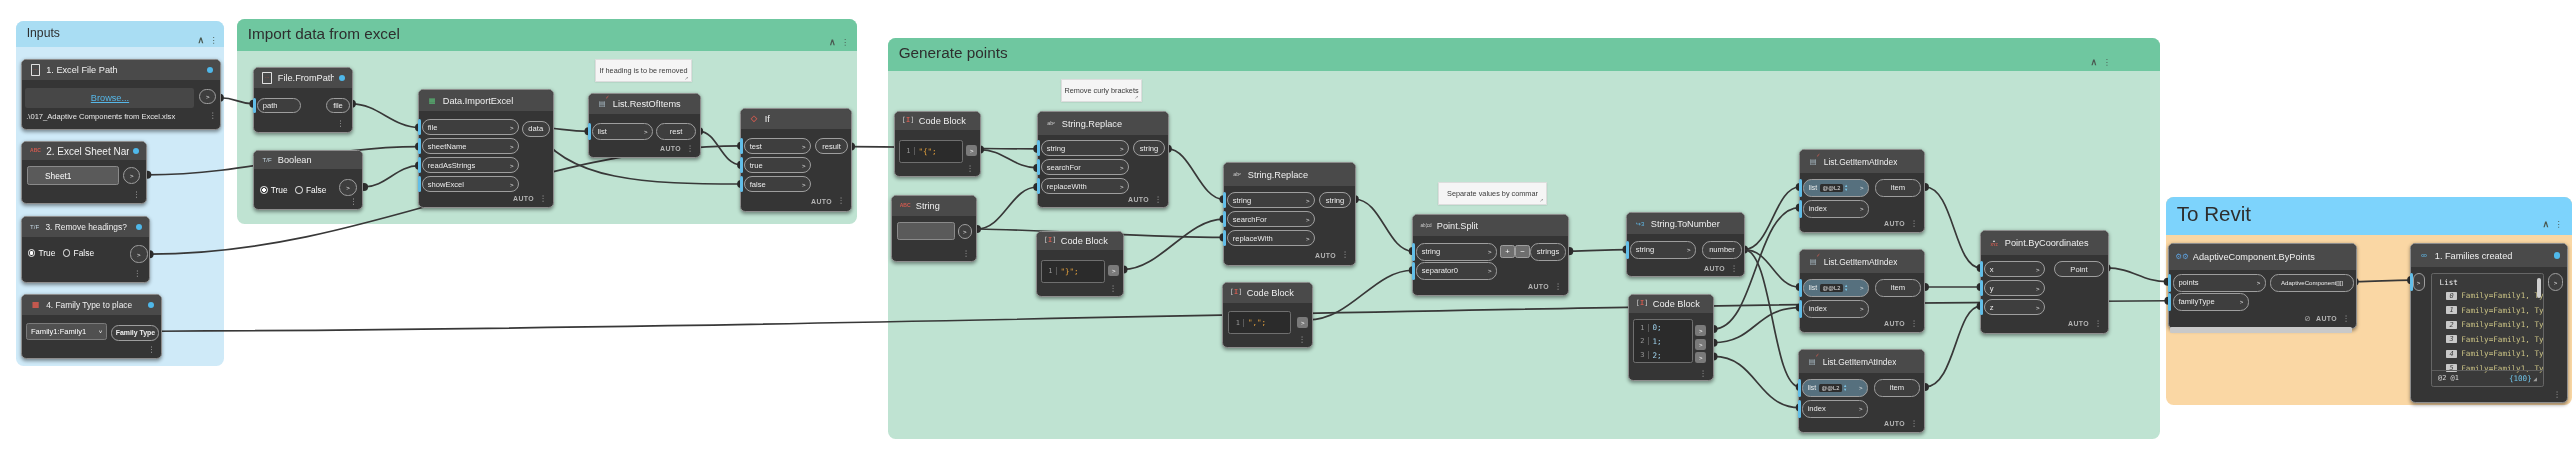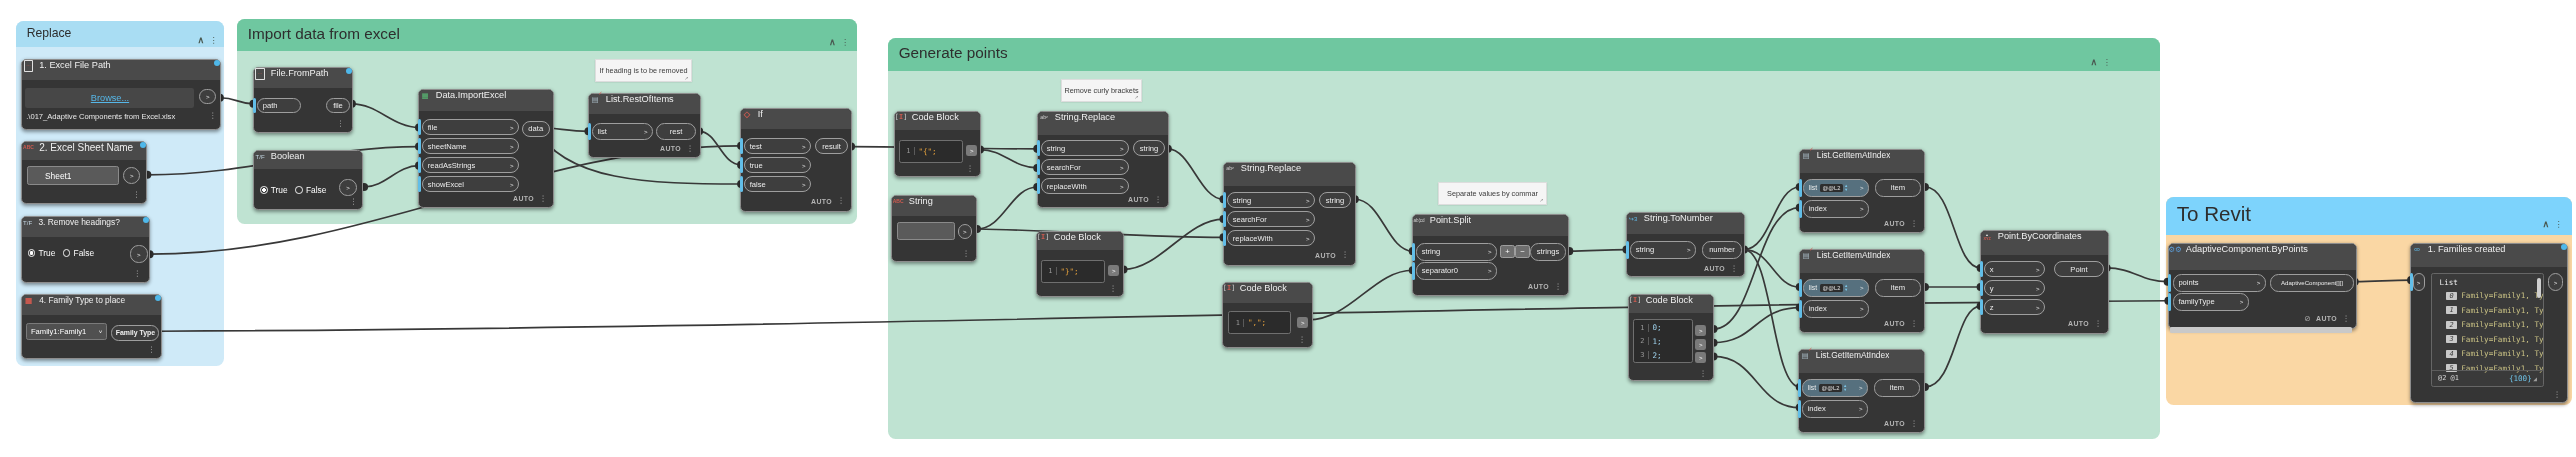--- a/index.html
+++ b/index.html
@@ -14,21 +14,21 @@
   .gdots{font-size:8.4px;line-height:7.6px;}
   
   .note{position:absolute;background:#f5f5f5;border:0.8px solid #dddddd;z-index:4;
         box-shadow:0 0.8px 1.5px rgba(0,0,0,.15);display:flex;align-items:center;justify-content:center;
         font-size:7.3px;color:#3a3a3a;white-space:nowrap;}
   .npin{position:absolute;right:2.3px;bottom:0.8px;font-size:5.3px;color:#9a9a9a;}
   
   .node{position:absolute;background:#353535;border:0.8px solid #8d8d8d;border-radius:5.3px;
         box-shadow:0 1.5px 3.8px rgba(0,0,0,.4);z-index:3;}
   .nhead{position:absolute;left:0;top:0;right:0;background:#4a4a4a;border-radius:4.6px 4.6px 0 0;
-         display:flex;align-items:flex-start;gap:4.6px;padding:0 0;color:#f0f0f0;}
+         display:flex;align-items:center;gap:4.6px;padding:0 7px;color:#f0f0f0;}
   .ntitle{font-size:9.2px;white-space:nowrap;overflow:hidden;}
   .nico{display:inline-flex;align-items:center;justify-content:center;flex:none;
         width:12.2px;height:12.2px;font-size:6.1px;line-height:7.6px;}
   .bdot{width:6.1px;height:6.1px;border-radius:50%;background:#4fb8ea;margin-left:auto;flex:none;}
   .pin{position:absolute;background:#3e3e3e;border:0.8px solid #9e9e9e;border-radius:8.4px;
        display:flex;align-items:center;color:#ececec;font-size:7.6px;padding:0 4.6px;box-sizing:border-box;}
   .pin .chev{margin-left:auto;font-size:6.1px;color:#e8e8e8;}
   .pout{position:absolute;background:#3e3e3e;border:0.8px solid #9e9e9e;border-radius:8.4px;
         display:flex;align-items:center;justify-content:center;color:#ececec;font-size:7.6px;box-sizing:border-box;overflow:hidden;white-space:nowrap;}
   .inbar{position:absolute;width:3.1px;background:#62bee8;border-radius:1.5px;z-index:5;}
@@ -89,21 +89,21 @@
   .listic{position:relative;}
   .listic .chk{position:absolute;top:-3.8px;right:-1.5px;font-size:5.3px;color:#cf5a4f;}
   svg.wires{position:absolute;left:0;top:0;z-index:2;pointer-events:none;}
   svg.wires path{pointer-events:stroke;}
 </style>
 </head>
 <body>
 
 <div class="group" style="left:16px;top:21.4px;width:208px;height:345px;background:#cfeaf8;">
   <div class="ghead" style="height:26px;background:#a9ddf3;">
-    <span class="gtitle" style="top:4.6px;font-size:12.2px;">Replace</span>
+    <span class="gtitle" style="top:4.6px;font-size:12.2px;">Inputs</span>
     <span class="gicons" style="right:6.1px;top:15.3px;">
       <span class="gcollapse">∧</span>
       <span class="gdots">⋮</span>
     </span>
   </div>
 </div>
 
 <div class="group" style="left:237px;top:19px;width:620px;height:205px;background:#bfe3d2;">
   <div class="ghead" style="height:32px;background:#6fc7a0;">
     <span class="gtitle" style="top:6.1px;font-size:15.3px;">Import data from excel</span>

